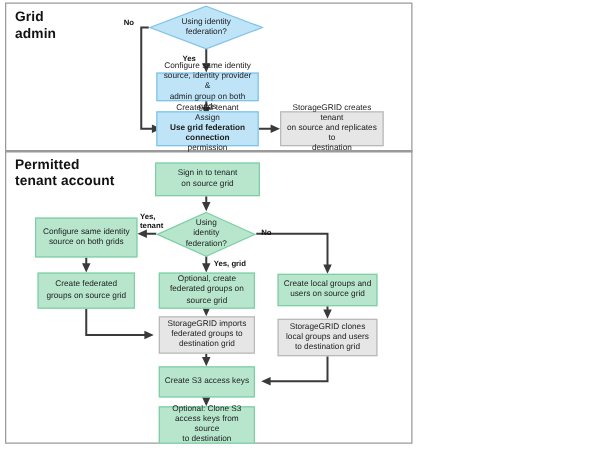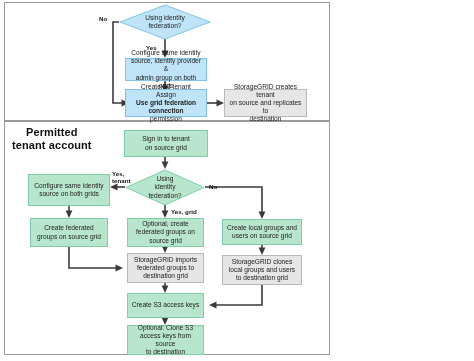--- a/index.html
+++ b/index.html
@@ -109,20 +109,22 @@
     <path class="wire" d="M165,283 L165,288"></path>
     <polygon class="wire-head" points="165,293 161.6,285.5 168.4,285.5"></polygon>
 
     <path class="wire" d="M262,285 L262,305 L214,305"></path>
     <polygon class="wire-head" points="209,305 216.5,301.6 216.5,308.4"></polygon>
 
     <path class="wire" d="M165,318 L165,320"></path>
     <polygon class="wire-head" points="165,325 161.6,317.5 168.4,317.5"></polygon>
   </svg>
 
+  <div class="lane-title" style="left:12px;top:8px;">Grid
+admin</div>
 
   <div class="diamond-wrap" style="left:119px;top:4px;width:92px;height:36px;">
     <svg width="92" height="36" viewBox="0 0 92 36">
       <polygon points="46,1 91,18 46,35 1,18" fill="#bfe4f7" stroke="#7fc4e8" stroke-width="1"></polygon>
     </svg>
     <div class="diamond-label" style="white-space:pre-line;">Using  identity
 federation?</div>
   </div>
 
   <div class="conn-label" style="left:99px;top:15px;">No</div>
@@ -142,21 +144,21 @@
     <span>
         <span class="b">connection</span>
         <span> permission</span>
       </span>
   </div>
 
   <div class="node gray" style="left:224px;top:89px;width:83px;height:28px;white-space:pre-line;">StorageGRID creates tenant
 on source and replicates to
 destination</div>
 
-  <div class="lane-title" style="left:12px;top:126px;text-align:center;">Permitted
+  <div class="lane-title" style="left:12px;top:126px;">Permitted
 tenant account</div>
 
   <div class="node green" style="left:124px;top:130px;width:84px;height:27px;white-space:pre-line;">Sign in to tenant
 on source grid</div>
 
   <div class="diamond-wrap" style="left:125px;top:169px;width:80px;height:37px;">
     <svg width="80" height="37" viewBox="0 0 80 37">
       <polygon points="40,1 79,18.5 40,36 1,18.5" fill="#b8e6cd" stroke="#7fcfa6" stroke-width="1"></polygon>
     </svg>
     <div class="diamond-label" style="white-space:pre-line;">Using

